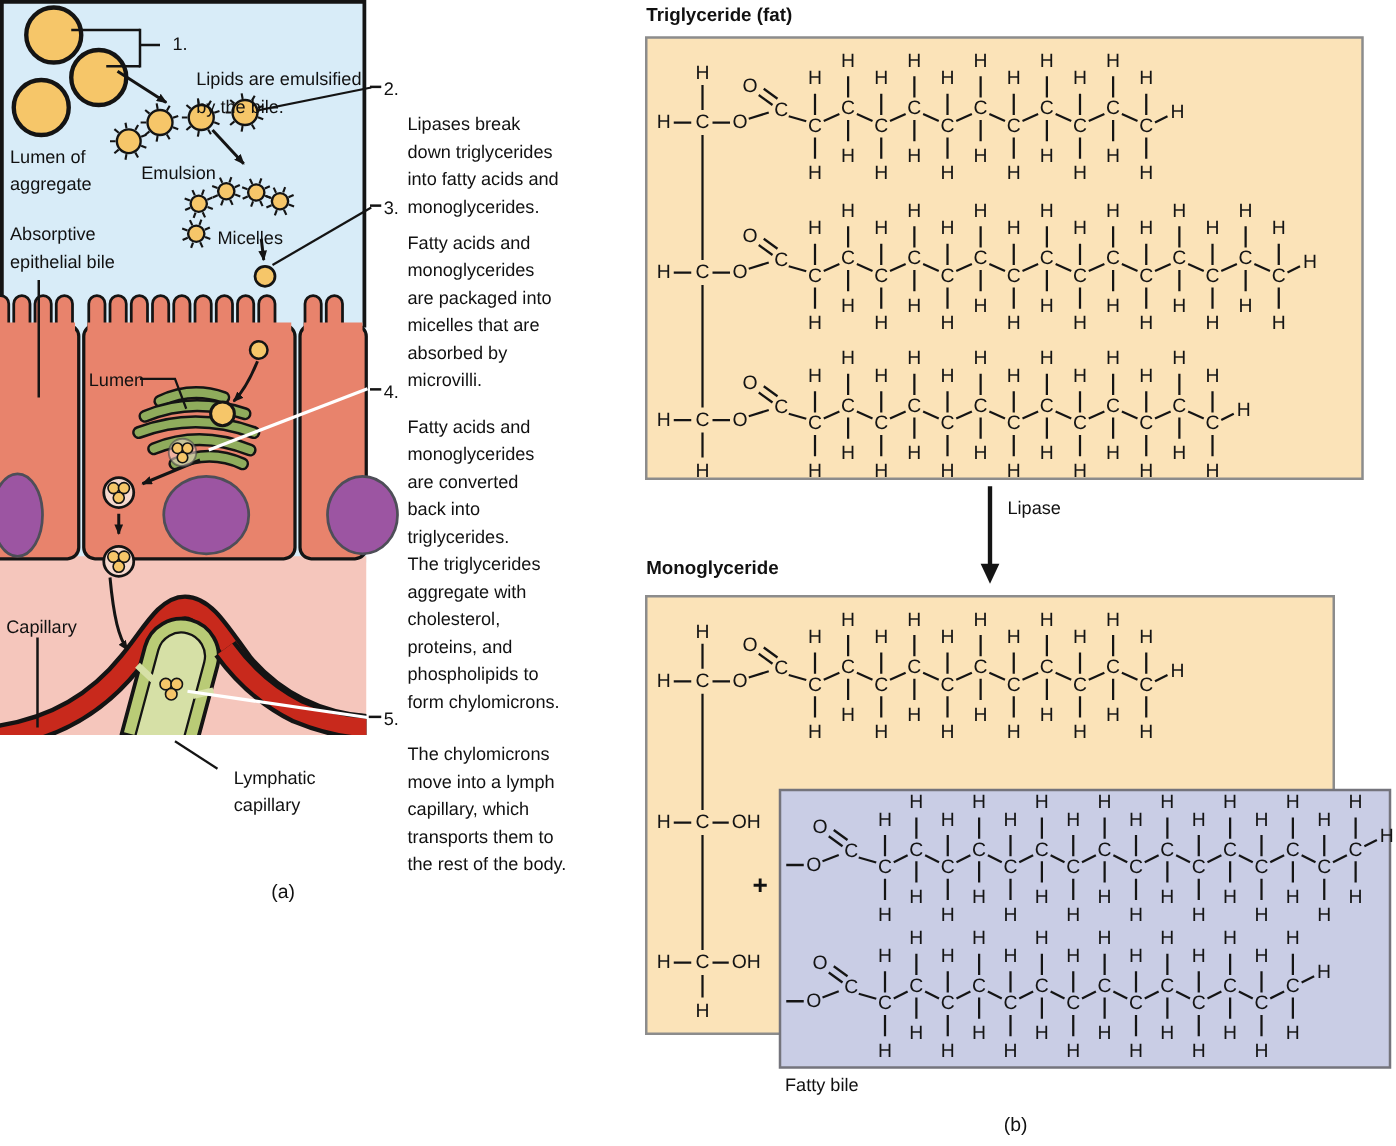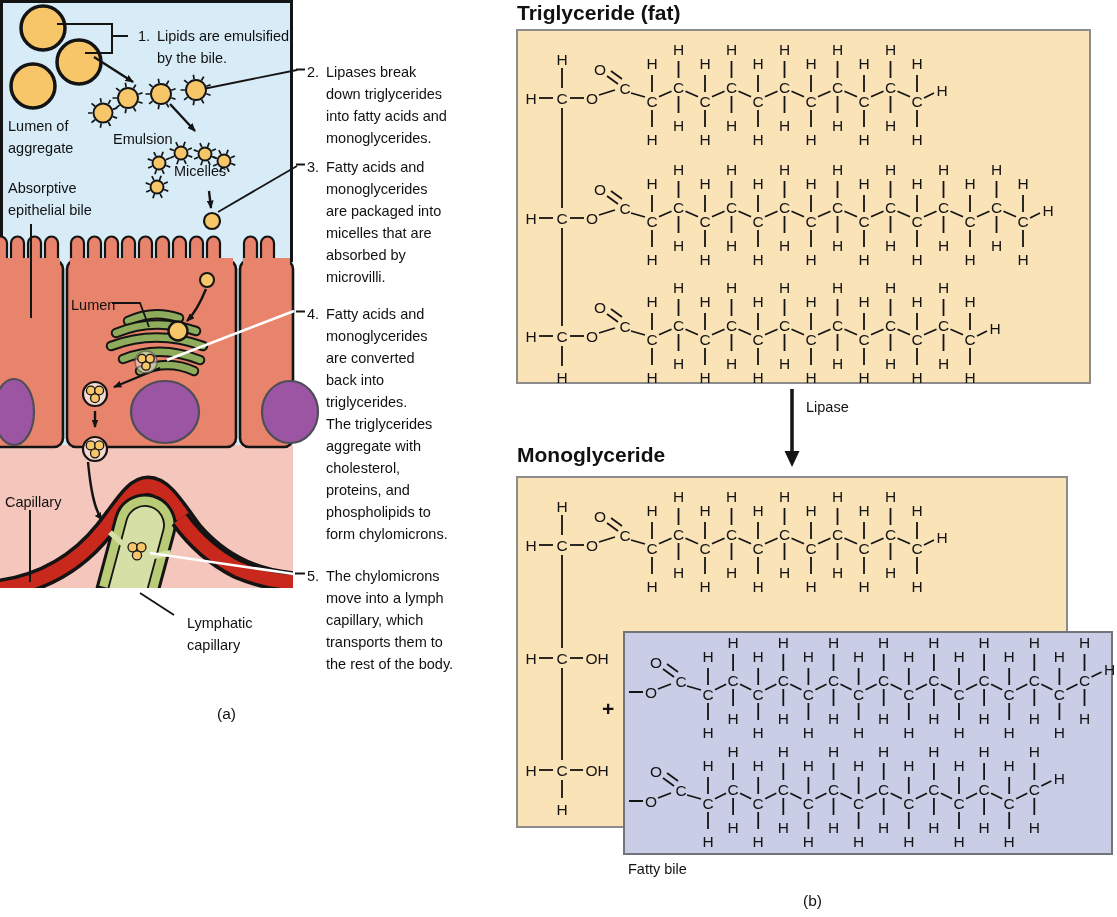--- a/index.html
+++ b/index.html
@@ -1,26 +1,26 @@
 <!DOCTYPE html>
 <html><head>
 <meta charset="utf-8">
 <style>
   html,body{margin:0;padding:0;background:#fff;}
   .stage{position:relative;width:1117px;height:917px;background:#ffffff;
          font-family:"Liberation Sans", sans-serif;overflow:hidden;}
   svg{position:absolute;display:block;}
   .lbl{position:absolute;font-size:14.5px;line-height:22px;color:#111;
        white-space:pre-line;}
-  .ttl{font-weight:bold;font-size:21px;line-height:18px;}
+  .ttl{font-weight:bold;font-size:15px;line-height:18px;}
   .cap{font-size:15.5px;}
   .plus{font-size:21px;font-weight:bold;}
   .note{position:absolute;font-size:14.5px;line-height:22px;color:#111;width:195px;}
   .note .num{position:absolute;left:0;top:0;}
-  .note .body{display:block;padding-left:19px;white-space:pre-line;}
+  .note .body{display:block;padding-left:19px;white-space:pre-line;margin-top:28px;}
   text.atom{font-family:"Liberation Sans",sans-serif;font-size:15.5px;fill:#141414;
             text-anchor:middle;dominant-baseline:central;}
 </style>
 </head>
 <body>
 
 <div class="stage">
 
   <svg id="svgA" style="left:0;top:0" width="320" height="740" viewBox="0 0 320 740">
       <defs>
@@ -841,21 +841,21 @@
         <line x1="1034.3" y1="798" x2="1034.3" y2="815" stroke="#141414" stroke-width="1.8"></line>
         <text x="1034.3" y="827" class="atom">H</text>
         <line x1="1041.3" y1="786" x2="1051.3" y2="781" stroke="#141414" stroke-width="1.8"></line>
         <text x="1059.3" y="778" class="atom">H</text>
       </g>
     </svg>
 
   <div class="lbl" style="left:8px;top:115px">Lumen of
 aggregate</div>
   <div class="lbl" style="left:113px;top:128px">Emulsion</div>
-  <div class="lbl" style="left:174px;top:160px">Micelles</div>
+  <div class="lbl" style="left:174px;top:180px">Micelles</div>
   <div class="lbl" style="left:8px;top:177px">Absorptive
 epithelial bile</div>
   <div class="lbl" style="left:71px;top:294px">Lumen</div>
   <div class="lbl" style="left:5px;top:491px">Capillary</div>
   <div class="lbl" style="left:187px;top:612px">Lymphatic
 capillary</div>
   <div class="lbl cap" style="left:217px;top:703px">(a)</div>
 
   <div class="lbl ttl" style="left:517px;top:4px">Triglyceride (fat)</div>
   <div class="lbl ttl" style="left:517px;top:446px">Monoglyceride</div>

